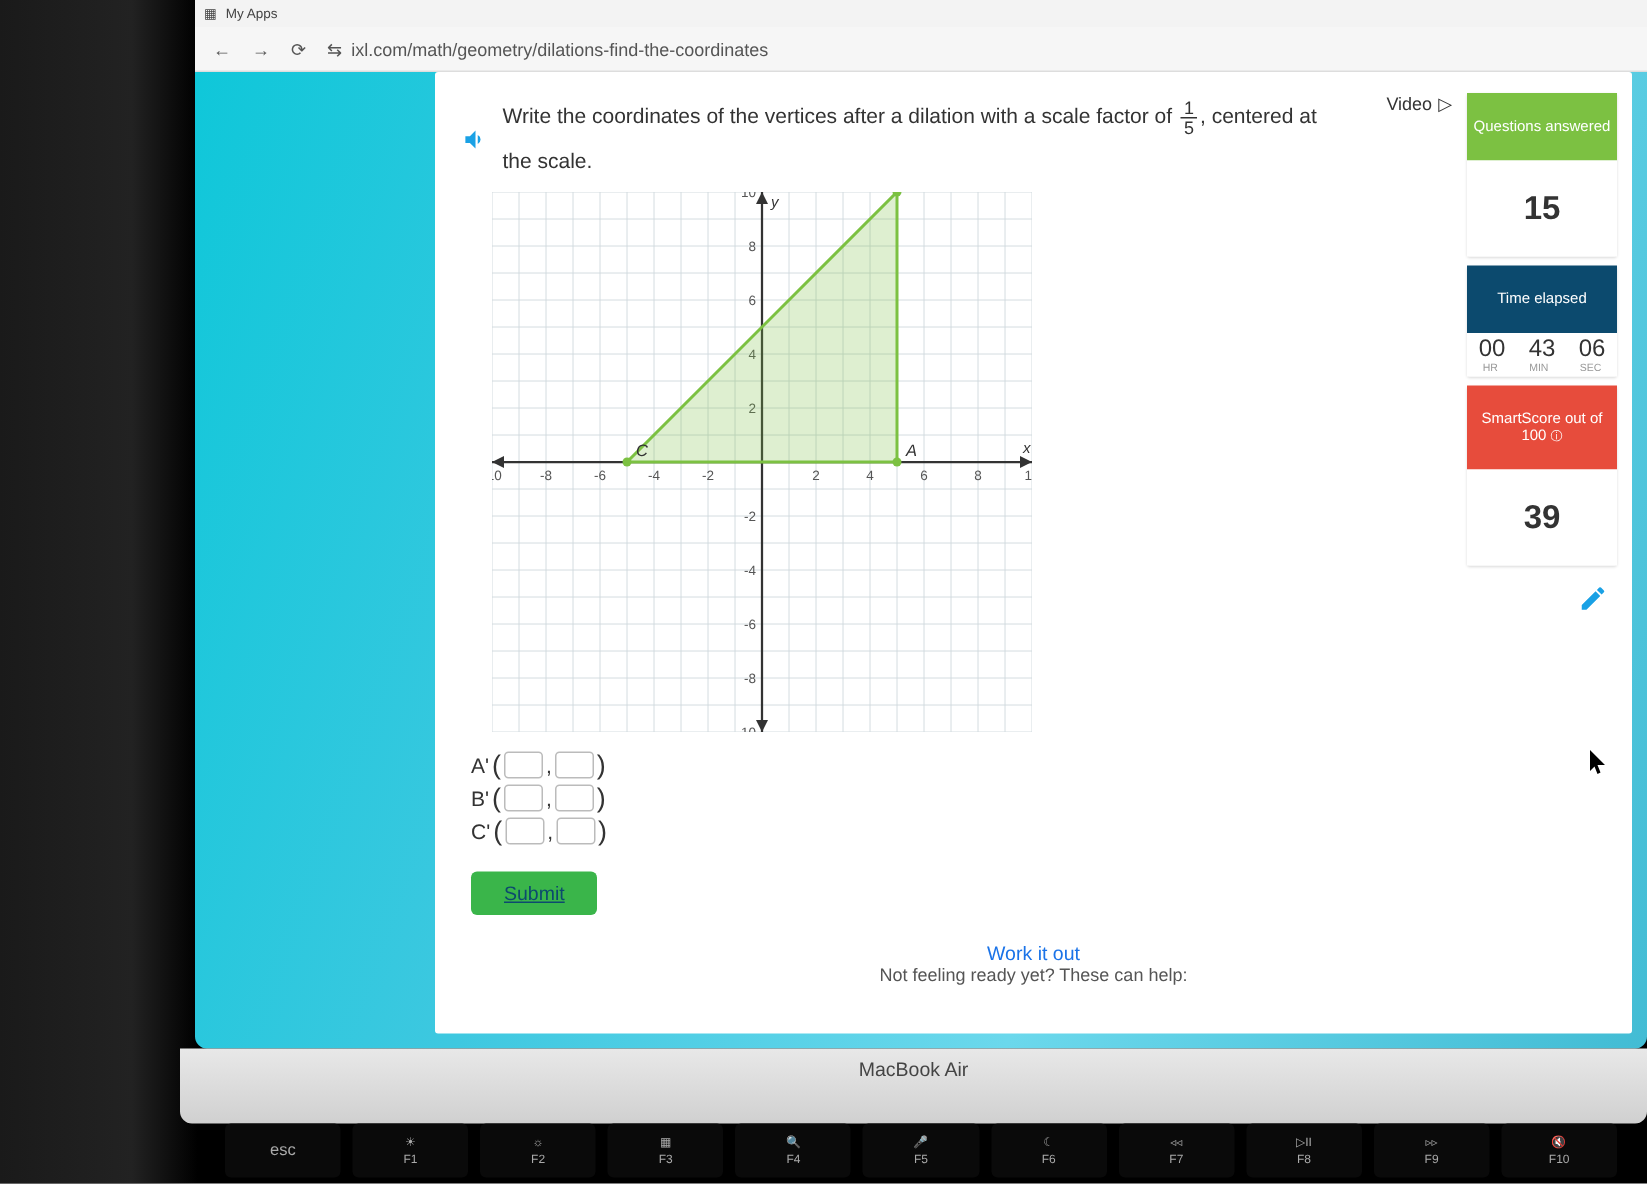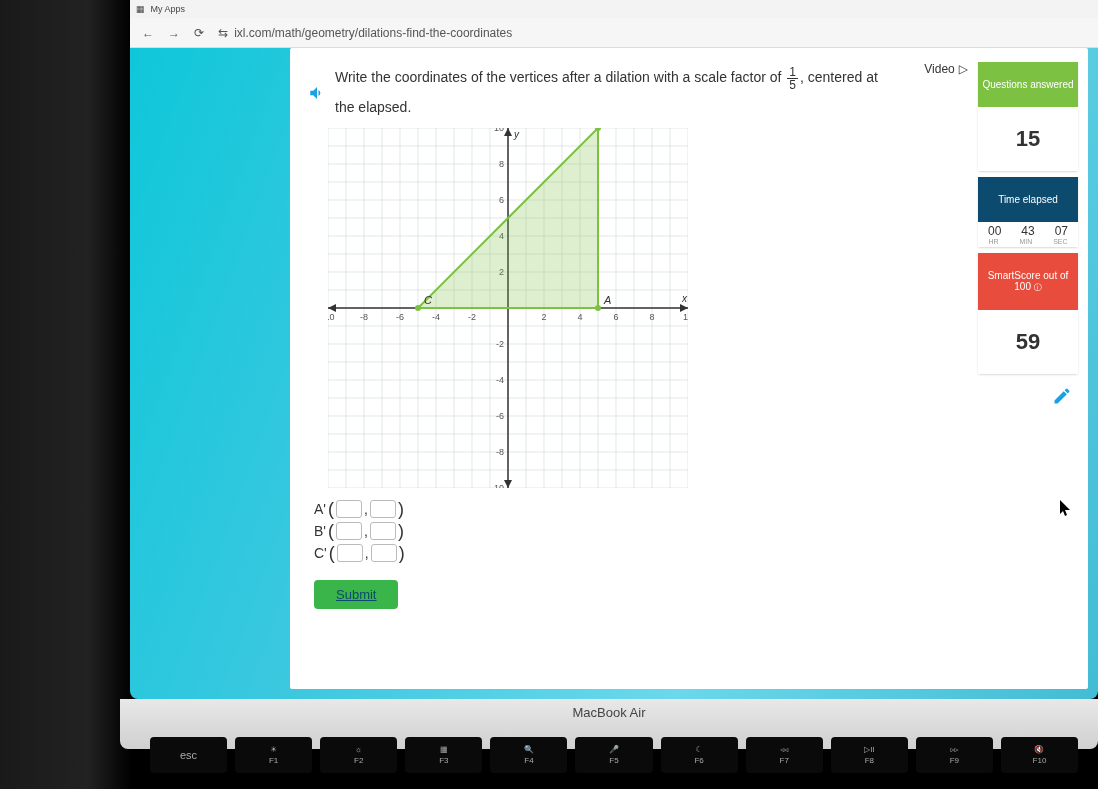--- a/index.html
+++ b/index.html
@@ -19,36 +19,36 @@
 .frac .d{ display:block; padding:0 2px;}
 .sub-line{ margin-top:6px; font-size:14px; color:#333; }
 .sidebar{ position:absolute; top:14px; right:10px; width:100px; font-size:11px; text-align:center; color:#333;}
 .video-btn{ position:absolute; top:14px; right:120px; font-size:12px; color:#333; display:flex; align-items:center; gap:4px; cursor:pointer;margin-left:44px;}
 .badge{ border-radius:2px; margin-bottom:6px; box-shadow:0 1px 2px rgba(0,0,0,.15);}
 .badge-head{ font-size:10px; color:#fff; padding:17px 0;}
 .badge-body{ background:#fff; font-size:22px; font-weight:bold; padding:19px 0;}
 .q-head{ background:#7cc142;}
 .t-head{ background:#0c4a6e;}
 .time-row{ background:#fff; padding:2px 0;}
-.time-row .nums{ display:flex; justify-content:space-around; font-size:12px;}
+.time-row .nums{ display:flex; justify-content:space-around; font-size:16px;}
 .time-row .labs{ display:flex; justify-content:space-around; font-size:7px; color:#999;}
 .s-head{ background:#e74c3c;}
 .pencil{ margin-top:12px; text-align:right; padding-right:6px;}
 .graph-wrap{ margin:10px 0 0 20px; width:360px;}
 .graph{ width:360px; height:360px; position:relative; }
 .inputs{ margin:8px 0 0 6px; font-size:14px; color:#333;}
 .inputs .row{ display:flex; align-items:center; gap:2px; margin:4px 0;}
 .inputs input{ width:26px; height:18px; border:1px solid #bbb; border-radius:3px; font-size:11px; text-align:center;}
 .paren{ font-size:18px; line-height:1;}
 .submit{ margin:14px 0 0 6px; background:#3ab54a; color:#0c4a6e; border:none; border-radius:4px; padding:7px 22px; font-size:13px; cursor:pointer;text-decoration:underline;}
 .workout{ text-align:center; margin-top:18px; font-size:13px;}
 .workout .t1{ color:#1a73e8; font-weight:500;}
 .workout .t2{ color:#555; font-size:12px;}
 .laptop-deck{ position:absolute; left:120px; right:0; bottom:40px; height:50px; background:linear-gradient(#e8e8e8,#d0d0d0); border-radius:0 0 8px 8px; display:flex; align-items:flex-start; justify-content:center; color:#444; font-size:13px; padding-top:6px;}
-.kb{ position:absolute; left:150px; right:20px; bottom:12px; height:44px; display:flex; gap:8px; align-items:center;}
+.kb{ position:absolute; left:150px; right:20px; bottom:0; height:44px; display:flex; gap:8px; align-items:center;}
 .key{ flex:1; height:36px; background:#0a0a0a; border-radius:4px; color:#aaa; font-size:8px; display:flex; flex-direction:column; align-items:center; justify-content:center; gap:2px;}
 .key .big{font-size:11px;}
 .cursor-arrow{ position:absolute; width:14px; height:18px; pointer-events:none;}
 </style>
 </head>
 <body>
 
 <div class="photo-bg"></div>
 
 <div class="screen">
@@ -81,51 +81,51 @@
       <div class="badge">
         <div class="badge-head q-head">Questions answered</div>
         <div class="badge-body">15</div>
       </div>
       <div class="badge">
         <div class="badge-head t-head">Time elapsed</div>
         <div class="time-row">
           <div class="nums">
             <span>00</span>
             <span>43</span>
-            <span>07</span>
+            <span>06</span>
           </div>
           <div class="labs">
             <span>HR</span>
             <span>MIN</span>
             <span>SEC</span>
           </div>
         </div>
       </div>
       <div class="badge">
         <div class="badge-head s-head"><span>SmartScore out of 100</span> <span style="font-size:8px;">ⓘ</span></div>
-        <div class="badge-body">59</div>
+        <div class="badge-body">39</div>
       </div>
       <div class="pencil">
         <svg width="20" height="20" viewBox="0 0 24 24">
             <path fill="#1aa1e5" d="M3 17.25V21h3.75L17.81 9.94l-3.75-3.75L3 17.25zM20.71 7.04a1 1 0 0 0 0-1.41l-2.34-2.34a1 1 0 0 0-1.41 0l-1.83 1.83 3.75 3.75 1.83-1.83z"></path>
           </svg>
       </div>
     </div>
 
     <div class="question-row">
       <svg class="speaker" viewBox="0 0 24 24">
           <path d="M3 9v6h4l5 5V4L7 9H3zm13.5 3a4.5 4.5 0 0 0-2.5-4v8a4.5 4.5 0 0 0 2.5-4z"></path>
         </svg>
       <div>
         <span>Write the coordinates of the vertices after a dilation with a scale factor of</span>
         <span class="frac">
           <span class="n">1</span>
           <span class="d">5</span>
         </span><span>, centered at</span>
-        <div class="sub-line">the elapsed.</div>
+        <div class="sub-line">the scale.</div>
       </div>
     </div>
 
     <div class="graph-wrap">
       <svg class="graph" id="graph-svg" viewBox="0 0 360 360">
           <line x1="0" y1="0" x2="0" y2="360" stroke="#cfd8dc" stroke-width="0.6"></line>
           <line x1="18" y1="0" x2="18" y2="360" stroke="#cfd8dc" stroke-width="0.6"></line>
           <line x1="36" y1="0" x2="36" y2="360" stroke="#cfd8dc" stroke-width="0.6"></line>
           <line x1="54" y1="0" x2="54" y2="360" stroke="#cfd8dc" stroke-width="0.6"></line>
           <line x1="72" y1="0" x2="72" y2="360" stroke="#cfd8dc" stroke-width="0.6"></line>
@@ -226,20 +226,24 @@
         <span class="paren">(</span>
         <input style="">
         <span>,</span>
         <input style="">
         <span class="paren">)</span>
       </div>
     </div>
 
     <button class="submit">Submit</button>
 
+    <div class="workout">
+      <div class="t1">Work it out</div>
+      <div class="t2">Not feeling ready yet? These can help:</div>
+    </div>
 
     <svg class="cursor-arrow" style="left:770px; top:452px;" viewBox="0 0 14 18">
         <path fill="#000" d="M0 0v14l3-3 2 5 2-1-2-5h5z"></path>
       </svg>
 
   </div>
 </div>
 
 <div class="laptop-deck">
   <span>MacBook Air</span>

